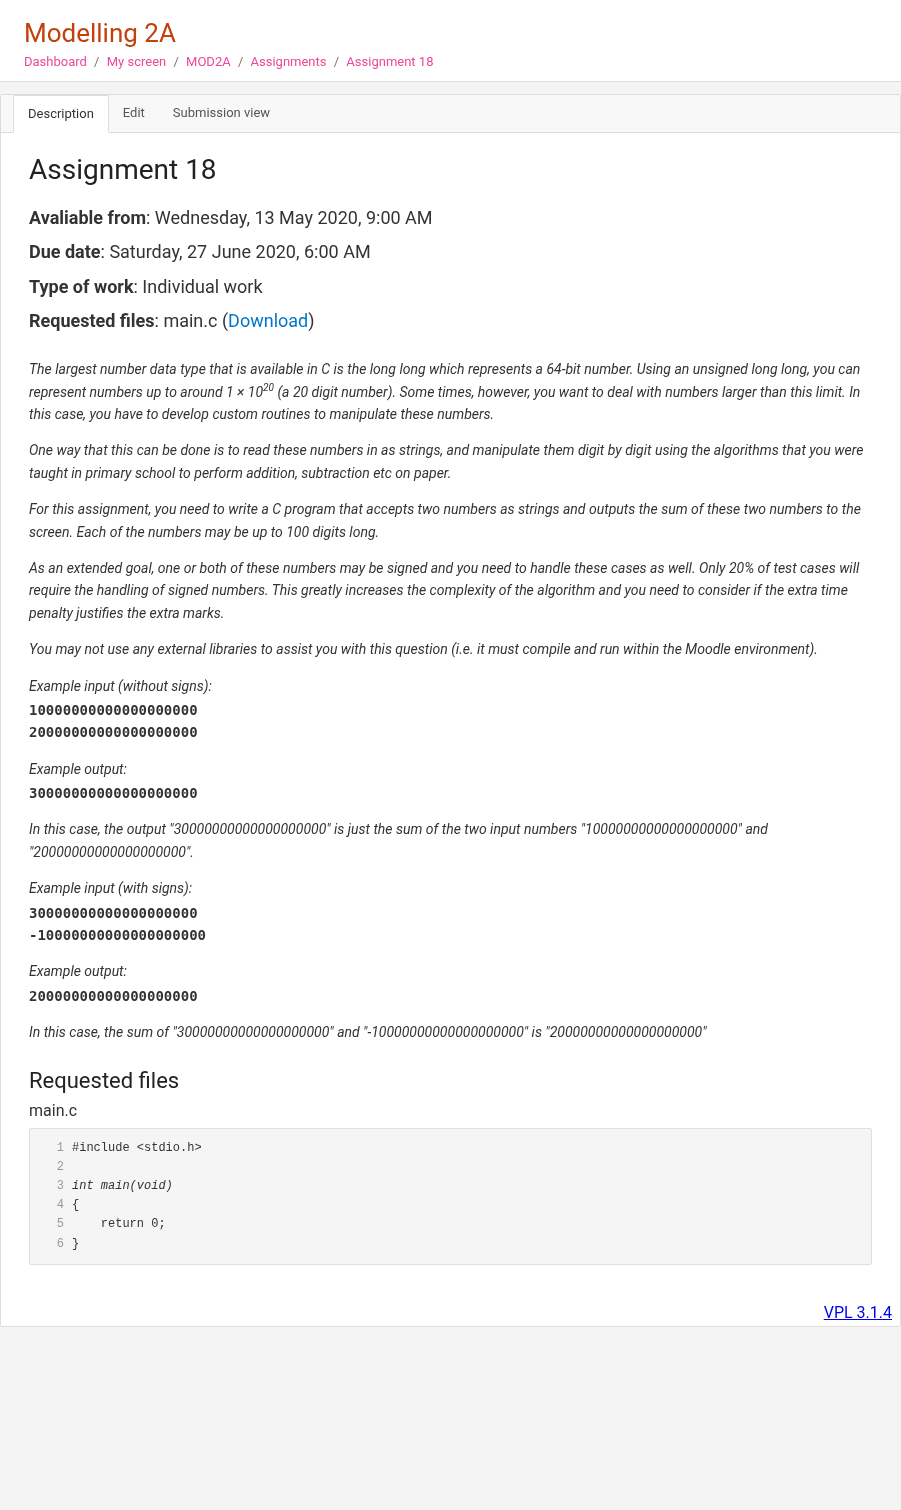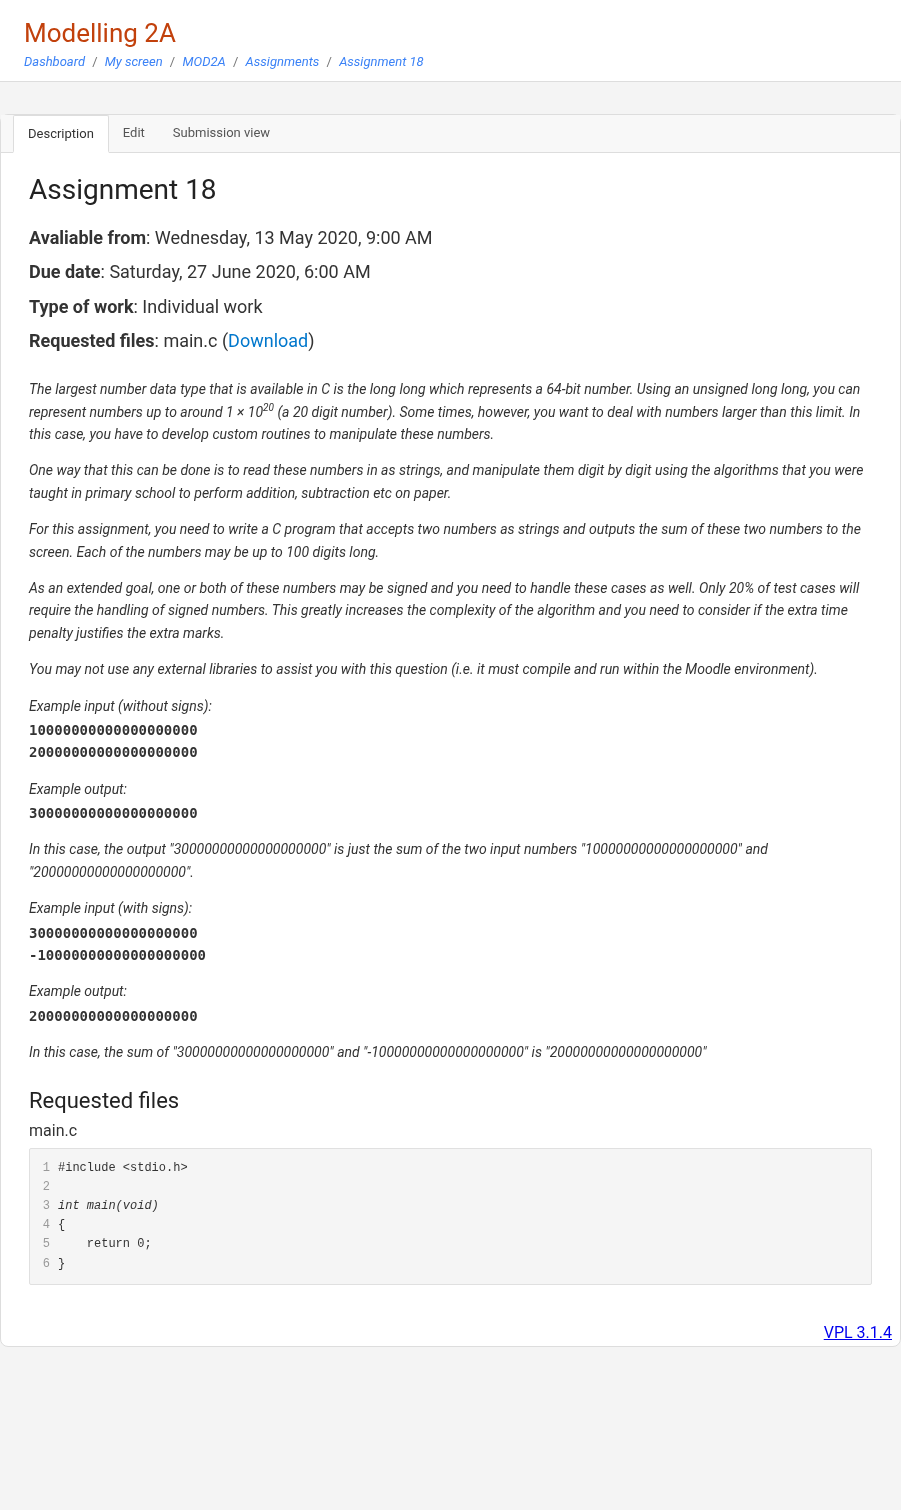--- a/index.html
+++ b/index.html
@@ -18,31 +18,30 @@
       font-size: 26px;
       font-weight: 400;
       color: #c2410c;
       margin-bottom: 6px;
     }
     .breadcrumb {
       font-size: 13px;
       color: #555;
     }
     .breadcrumb a {
-      color: #3b82f6;
+      color: #ec4899;
       text-decoration: none;
-      font-style: italic;
     }
     .breadcrumb span { color: #777; margin: 0 4px; }
     .main-content {
       max-width: 901px;
-      margin: 32px auto;
+      margin: 12px auto;
       background: #fff;
       border: 1px solid #ddd;
-      border-radius: 8px;
+      border-radius: 2px;
     }
     .tabs {
       display: flex;
       border-bottom: 1px solid #ddd;
       padding: 0 12px;
       background: #f8f8f8;
     }
     .tab {
       padding: 10px 14px;
       font-size: 13px;
@@ -114,21 +113,21 @@
     }
     .file-name {
       font-size: 16px;
       color: #333;
       margin-bottom: 8px;
     }
     .code-block {
       background: #f5f5f5;
       border: 1px solid #e0e0e0;
       border-radius: 2px;
-      padding: 10px 0;
+      padding: 10px 14px;
       font-family: "Courier New", Courier, monospace;
       font-size: 12px;
       color: #333;
       line-height: 1.6;
       white-space: pre;
     }
     .code-block .line-num {
       color: #999;
       display: inline-block;
       min-width: 20px;

